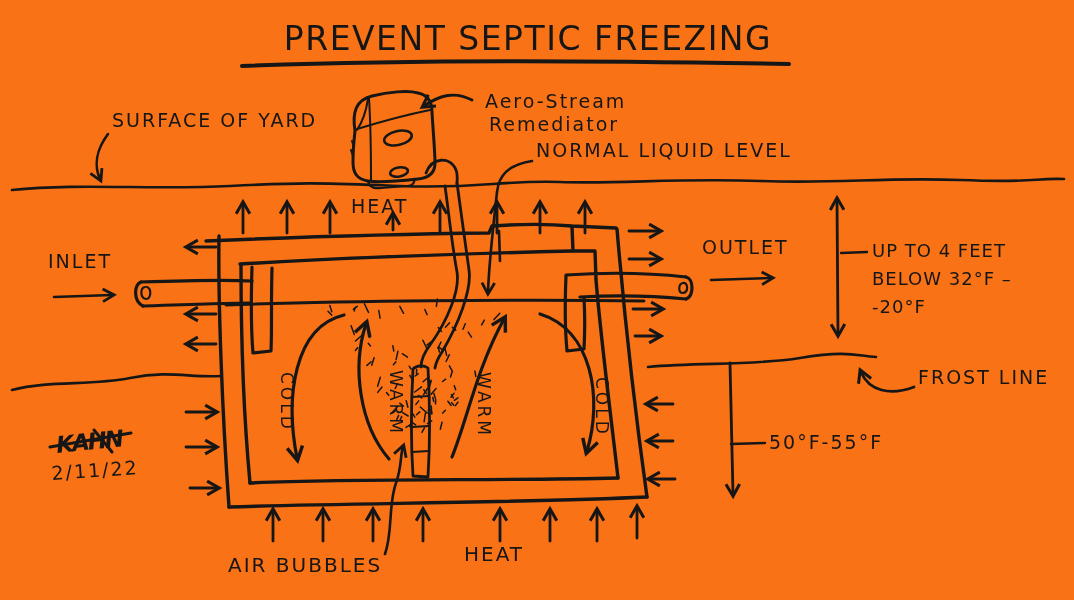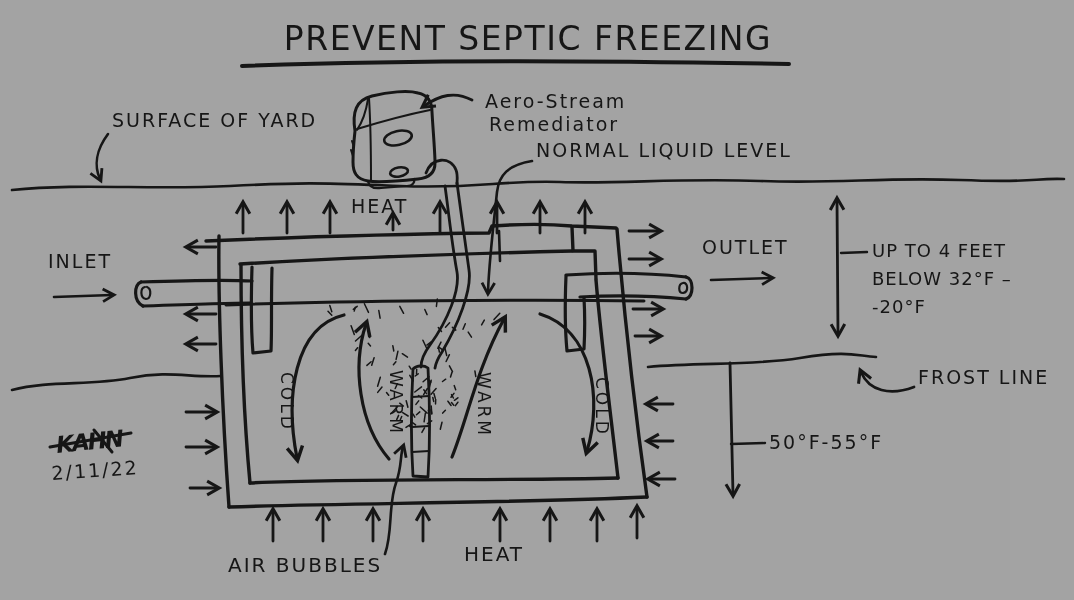--- a/index.html
+++ b/index.html
@@ -1,16 +1,16 @@
 <!DOCTYPE html>
 <html><head>
 <meta charset="utf-8">
 <style>
   html,body{margin:0;padding:0;background:#fff;}
-  .page{position:relative;width:1074px;height:600px;background:#a3a3a3;overflow:hidden;}
+  .page{position:relative;width:1074px;height:600px;background:#f97316;overflow:hidden;}
   svg{position:absolute;left:0;top:0;}
   text{fill:#161616;font-family:"DejaVu Sans",sans-serif;}
   .stroke{stroke:#161616;fill:none;stroke-linecap:round;stroke-linejoin:round;}
   .lbl{font-size:19px;letter-spacing:2px;}
   .lbl-sm{font-size:18px;letter-spacing:1px;}
   .vlbl{font-size:17px;letter-spacing:3px;}
   .title-t{font-size:33px;letter-spacing:1.5px;}
   .sig{font-size:23px;font-style:italic;font-weight:bold;letter-spacing:-2px;}
 </style>
 </head>

